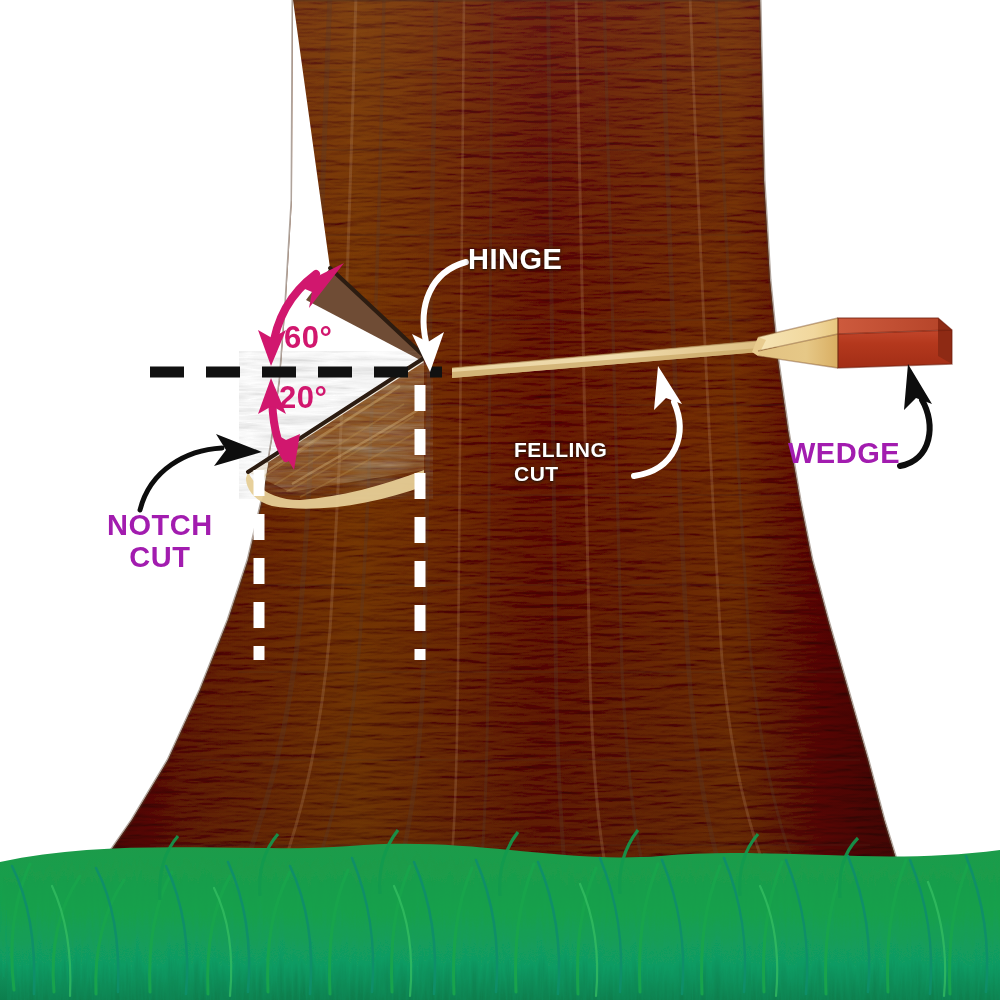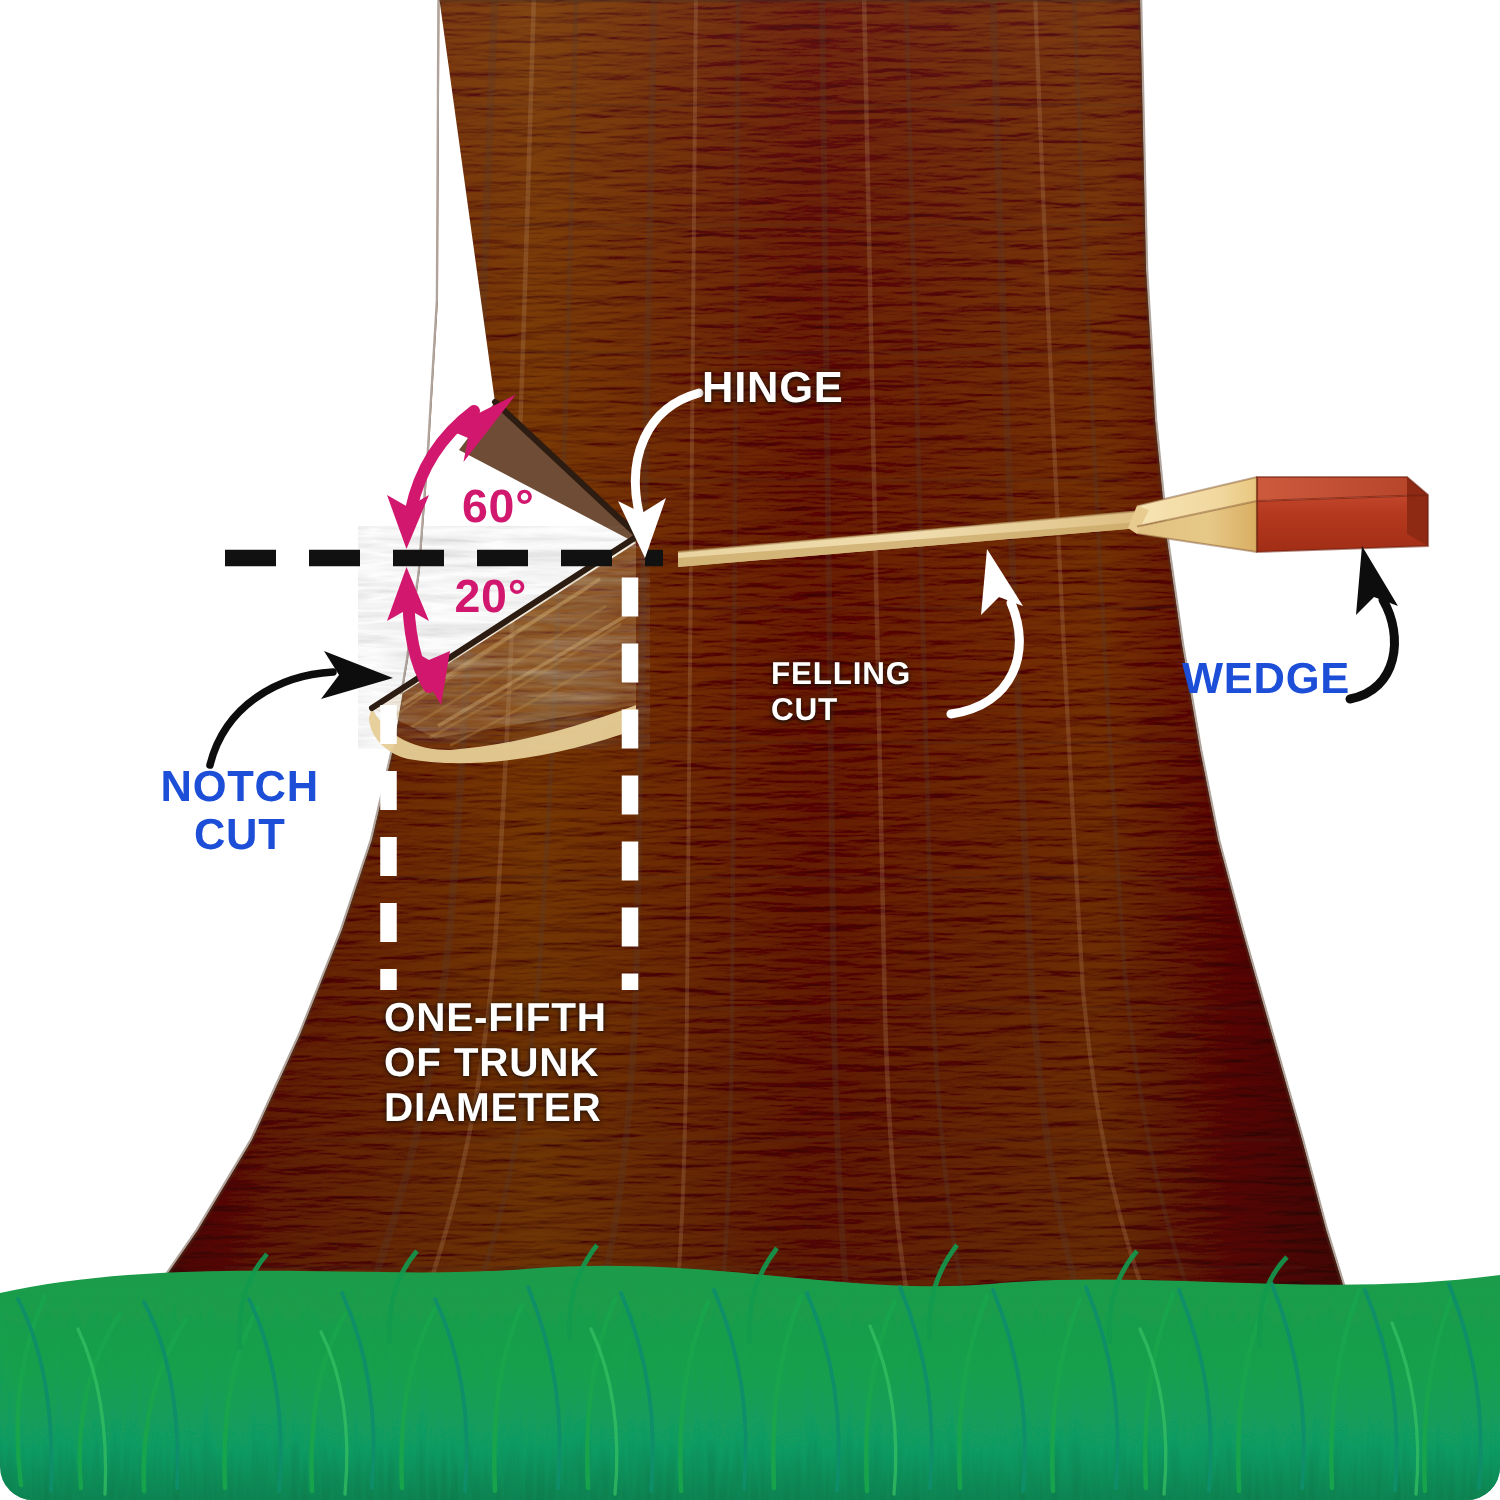--- a/index.html
+++ b/index.html
@@ -8,39 +8,38 @@
     padding: 0;
     background: #ffffff;
   }
   #stage {
     position: relative;
     width: 1000px;
     height: 1000px;
     background: #ffffff;
     overflow: hidden;
     font-family: "Liberation Sans", sans-serif;
-    border-radius: 22px;
   }
   #scene { position: absolute; inset: 0; }
 
   .label {
     position: absolute;
     font-family: "Liberation Sans", sans-serif;
     font-weight: bold;
     letter-spacing: 0.5px;
     line-height: 1.12;
     white-space: pre-line;
     pointer-events: none;
   }
-  .label-dark { color: #1d4ed8; }
+  .label-dark { color: #a21caf; }
   .label-light {
     color: #ffffff;
     text-shadow: 0 0 4px rgba(40,22,12,.85), 0 1px 2px rgba(30,16,8,.9);
   }
-  .label-pink { color: #D1176E; margin-left: 24px; }
+  .label-pink { color: #D1176E; }
 
   #lbl-hinge      { left: 468px; top: 243px; font-size: 29px; }
   #lbl-felling    { left: 514px; top: 438px; font-size: 21px; }
   #lbl-wedge      { left: 788px; top: 437px; font-size: 29px; }
   #lbl-notch      { left: 72px;  top: 509px; font-size: 29px; text-align: center; margin-left: 35px; }
   #lbl-onefifth   { left: 256px; top: 663px; font-size: 27px; }
   #lbl-a60        { left: 284px; top: 321px; font-size: 31px; }
   #lbl-a30        { left: 279px; top: 381px; font-size: 31px; }
 </style>
 </head>
@@ -366,21 +365,18 @@
   <div class="label label-light" id="lbl-hinge">HINGE</div>
 
   <div class="label label-light" id="lbl-felling">FELLING
 CUT</div>
 
   <div class="label label-dark" id="lbl-wedge">WEDGE</div>
 
   <div class="label label-dark" id="lbl-notch">NOTCH
 CUT</div>
 
-  <div class="label label-light" id="lbl-onefifth">ONE-FIFTH
-OF TRUNK
-DIAMETER</div>
 
   <div class="label label-pink" id="lbl-a60">60°</div>
 
   <div class="label label-pink" id="lbl-a30">20°</div>
 
 </div>
 
 </body></html>

